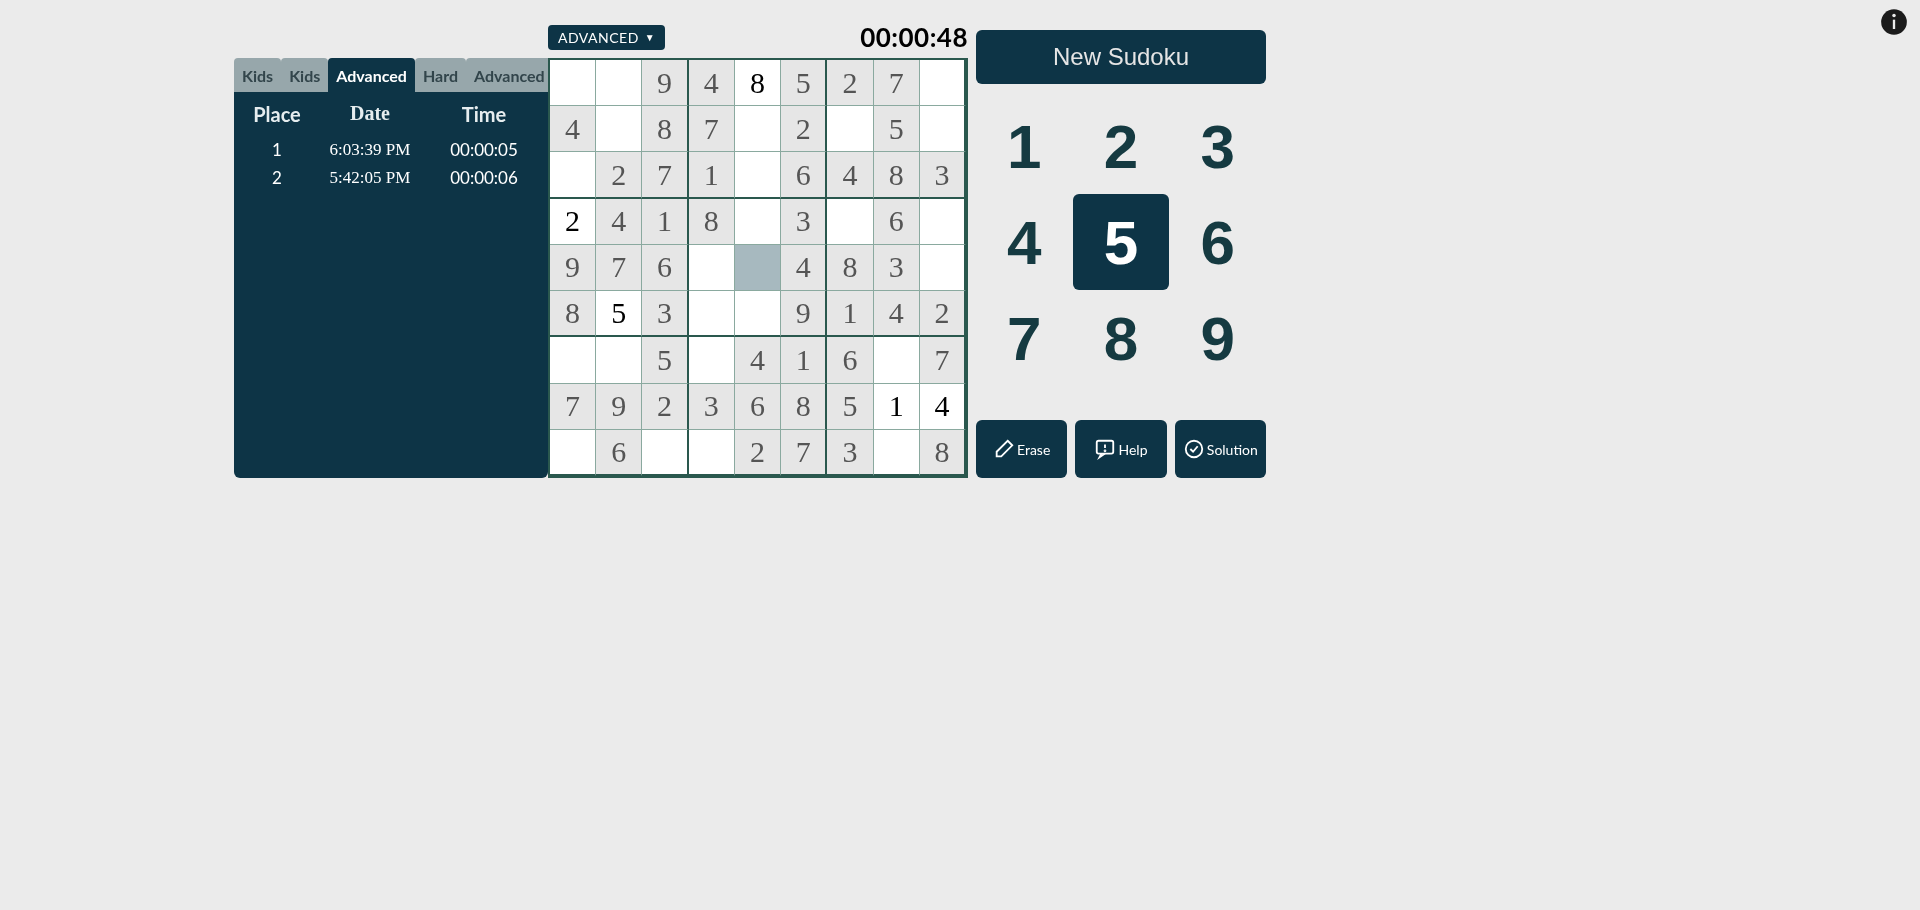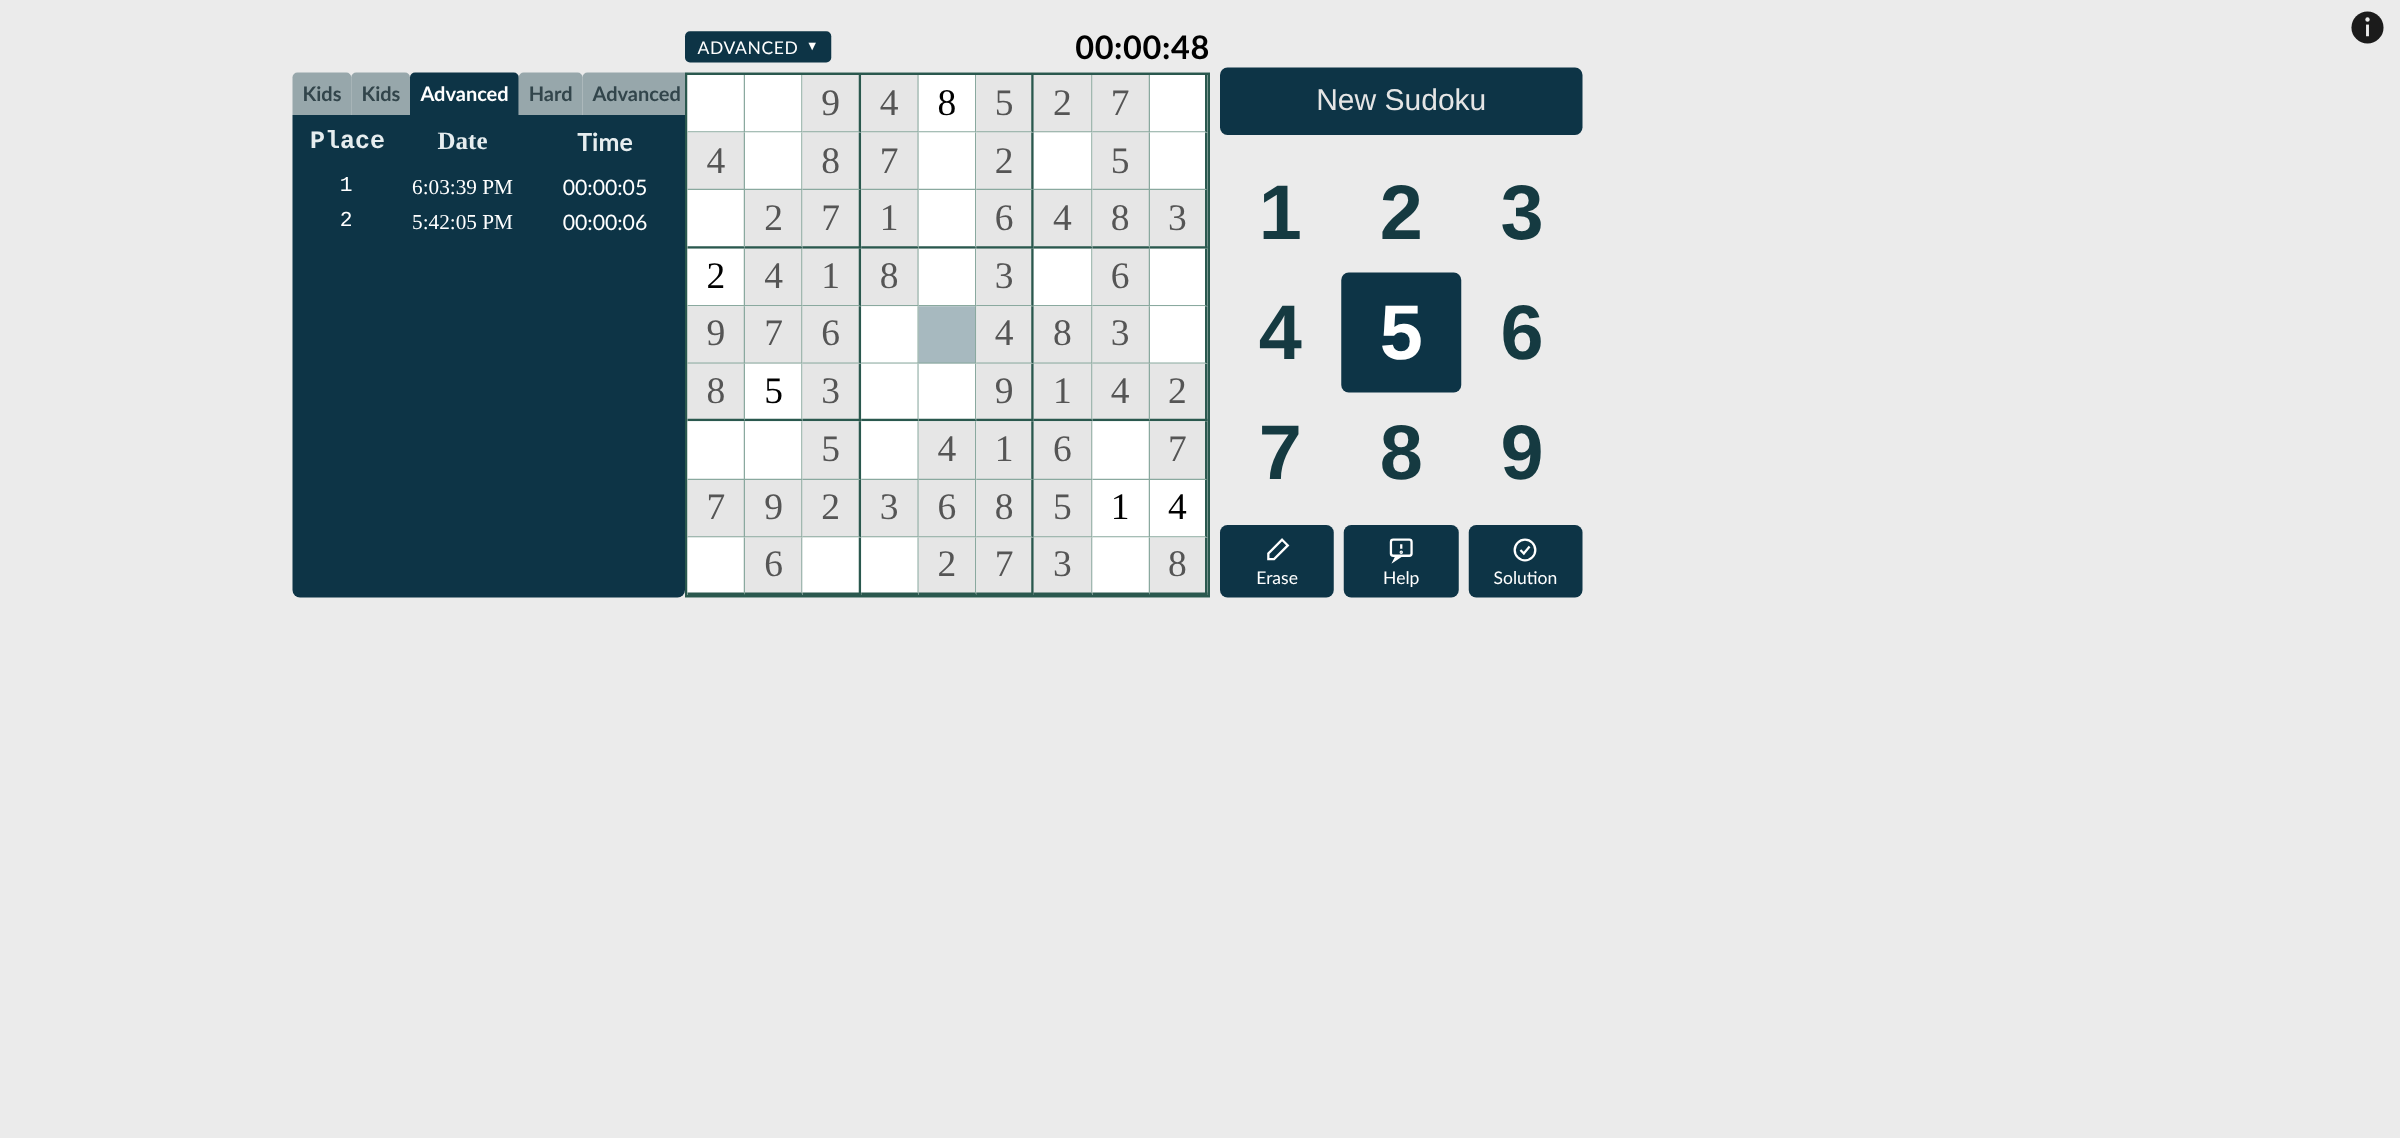--- a/index.html
+++ b/index.html
@@ -76,21 +76,21 @@
     box-sizing: border-box;
     padding: 10px 14px;
   }
   .score-head {
     display: flex;
     font-size: 20px;
     font-weight: 700;
     color: #e6edef;
     margin-bottom: 10px;
   }
-  .col-place { width: 58px; text-align: center; font-family: Liberation Mono, monospace; }
+  .col-place { width: 58px; text-align: center; }
   .col-date  { flex: 1; text-align: center; font-family: Liberation Serif, serif; }
   .col-time  { width: 100px; text-align: center; }
   .score-row {
     display: flex;
     font-size: 17px;
     line-height: 28px;
     color: #fff;
   }
 
   
@@ -198,26 +198,27 @@
     display: flex;
     gap: 8px;
   }
   .action-btn {
     flex: 1;
     height: 58px;
     background: var(--dark-teal);
     color: #fff;
     border-radius: 6px;
     display: flex;
-    flex-direction: column;
+    flex-direction: row;
     align-items: center;
     justify-content: center;
     gap: 2px;
     cursor: pointer;
     font-size: 14px;
+    margin-top: 24px;
   }
   .action-btn svg { width: 22px; height: 22px; stroke: #fff; fill: none; stroke-width: 2; }
 </style>
 </head>
 <body>
 
 <div class="info-icon">
   <svg viewBox="0 0 24 24">
       <circle cx="12" cy="12" r="11" fill="#1b1b1b"></circle>
       <rect x="11" y="10" width="2" height="8" fill="#ebebeb"></rect>

